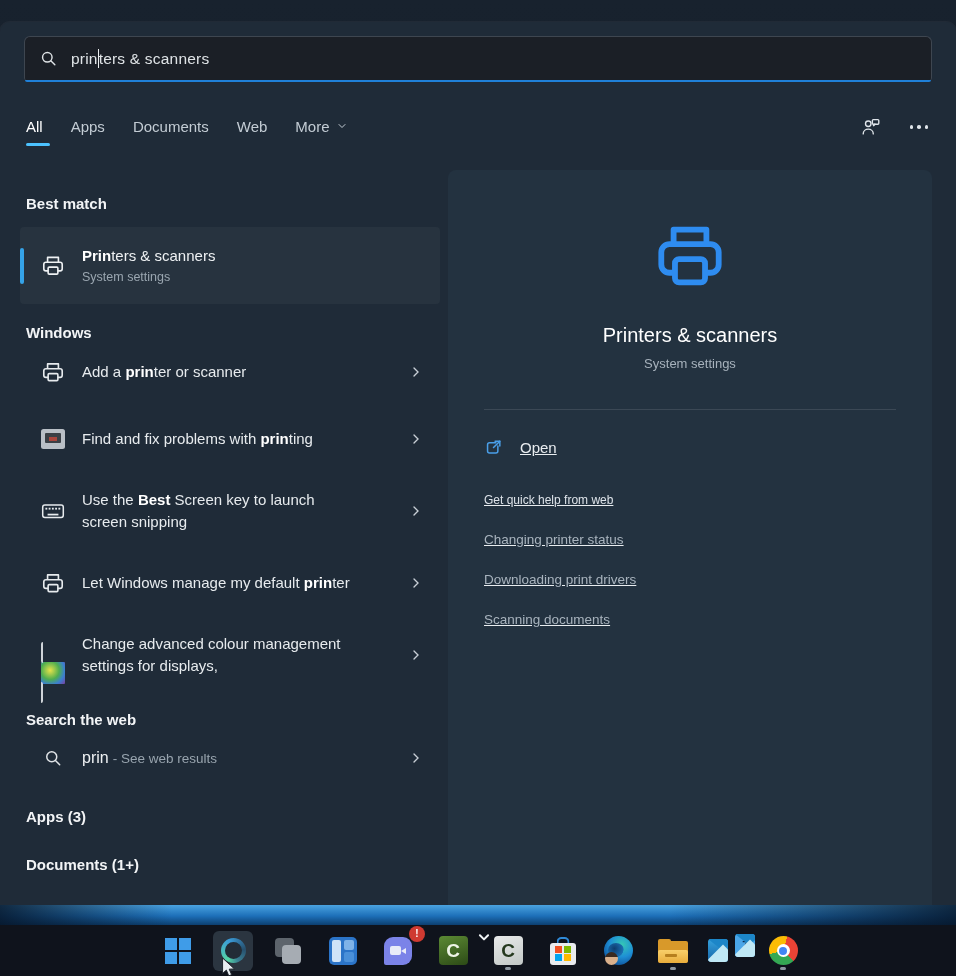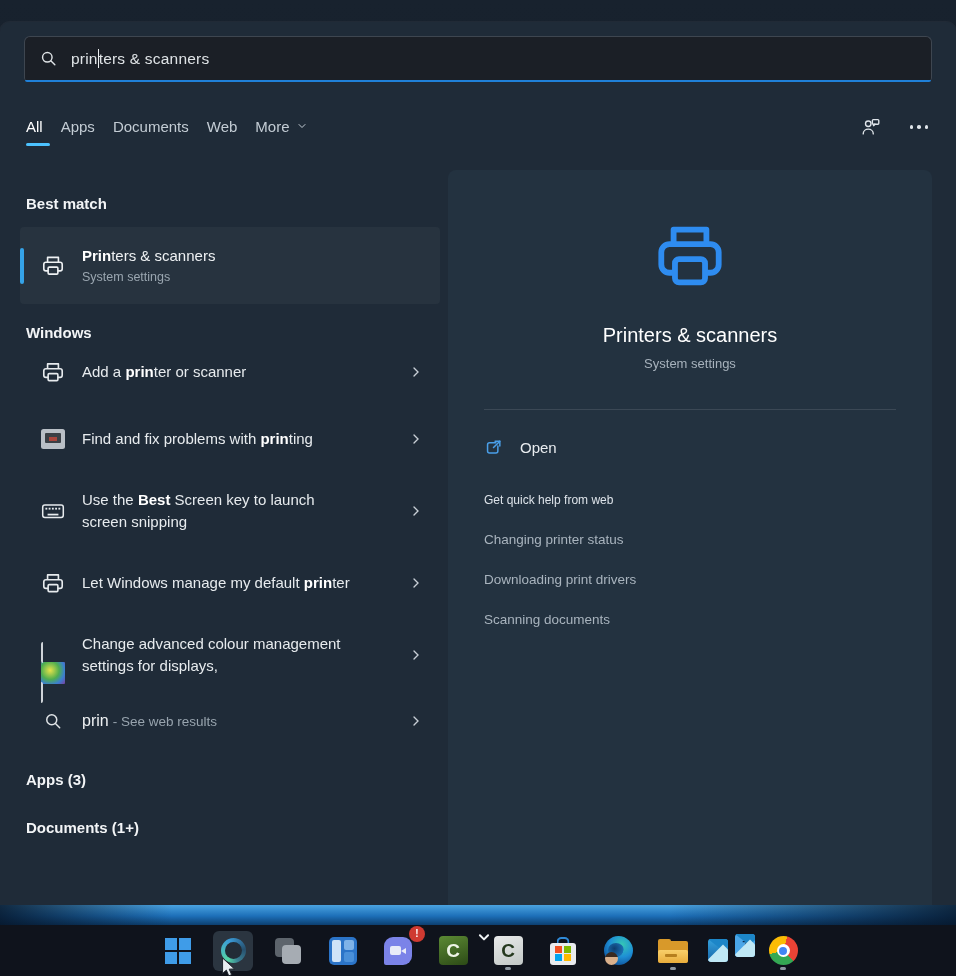--- a/index.html
+++ b/index.html
@@ -31,21 +31,21 @@
     content:""; position:absolute; left:0; right:0; bottom:-2px; height:2.5px;
     background:#1f80d8; border-radius:0 0 2px 2px;
   }
   .search-box svg { flex:0 0 auto; }
   .search-text { margin-left:13px; font-size:15.5px; color:#dfe3e6; letter-spacing:.2px; white-space:pre; }
   .caret { display:inline-block; width:1px; height:19px; background:#eceff1; vertical-align:-4px; }
 
   
   .tabbar {
     position:absolute; top:86px; left:26px; right:26px; height:38px;
-    display:flex; align-items:center; gap:18px;
+    display:flex; align-items:center; gap:28px;
   }
   .tab { position:relative; font-size:15px; color:#c3ccd4; cursor:default; padding-bottom:2px; }
   .tab.active { color:#ffffff; font-weight:400; }
   .tab.active::after {
     content:""; position:absolute; left:0; bottom:-9px; width:24px; height:3px;
     border-radius:2px; background:#4cc2ff;
   }
   .tab-more { display:flex; align-items:center; gap:6px; }
   .tabbar-right { margin-left:auto; display:flex; align-items:center; gap:26px; }
   .dots { display:flex; gap:4px; padding:4px 2px; }
@@ -98,21 +98,21 @@
   
   .preview {
     position:absolute; top:148px; left:448px; right:24px; bottom:0;
     background:#233240; border-radius:8px 8px 0 0;
     display:flex; flex-direction:column; align-items:center;
   }
   .preview .big-printer { margin-top:44px; }
   .pv-title { margin-top:28px; font-size:20px; color:#ffffff; font-weight:400; }
   .pv-sub { margin-top:9px; font-size:13px; color:#a7b2bc; }
   .pv-divider { width:calc(100% - 72px); border-top:1px solid #3b4855; margin-top:38px; }
-  .pv-left { width:100%; padding:0 36px; }
+  .pv-left { width:100%; padding:0 36px;text-decoration:underline; }
   .open-row { margin-top:28px; display:flex; align-items:center; gap:17px; }
   .open-label { font-size:15px; color:#e8ecef; }
   .pv-help { margin-top:36px; font-size:12px; color:#dde3e9; }
   .pv-link { margin-top:25px; font-size:13.5px; color:#a9b4be; }
 
   
   .wallpaper {
     position:absolute; left:0; right:0; top:905px; height:20px;
     background:
       linear-gradient(90deg, rgba(6,20,38,.85), rgba(6,20,38,0) 18%, rgba(6,20,38,0) 70%, rgba(6,20,38,.85)),
@@ -313,20 +313,21 @@
     <div class="s-row tall">
       <span class="row-icon">
         <span class="monitor"><span class="scr"><i></i></span><span class="neck"></span><span class="base"></span></span>
       </span>
       <span class="label"><span>Change advanced colour management settings for displays,</span><span class="b"></span><span></span></span>
       <svg class="chev" width="16" height="16" viewBox="0 0 24 24" fill="none" stroke="#c8cfd6" stroke-width="2" stroke-linecap="round">
           <path d="M9 6 l6 6 -6 6"></path>
         </svg>
     </div>
 
+    <div class="sec-header h-web">Search the web</div>
 
     <div class="web-row">
       <span class="row-icon">
         <svg width="20" height="20" viewBox="0 0 24 24" fill="none" stroke="#dfe3e6" stroke-width="1.8" stroke-linecap="round">
             <circle cx="10.5" cy="10.5" r="6"></circle>
             <path d="M15.2 15.2 L20 20"></path>
           </svg>
       </span>
       <span class="web-query">prin</span>
       <span class="web-rest"> - See web results</span>

